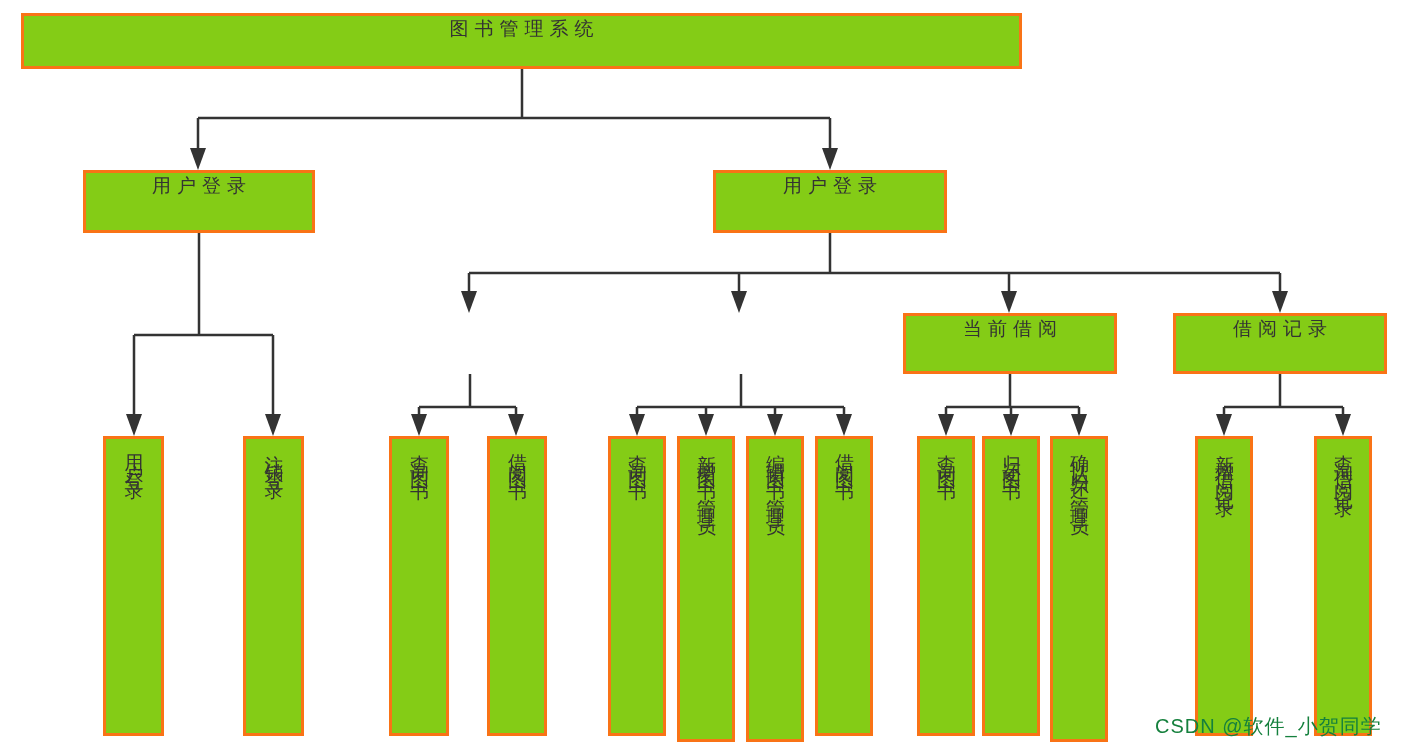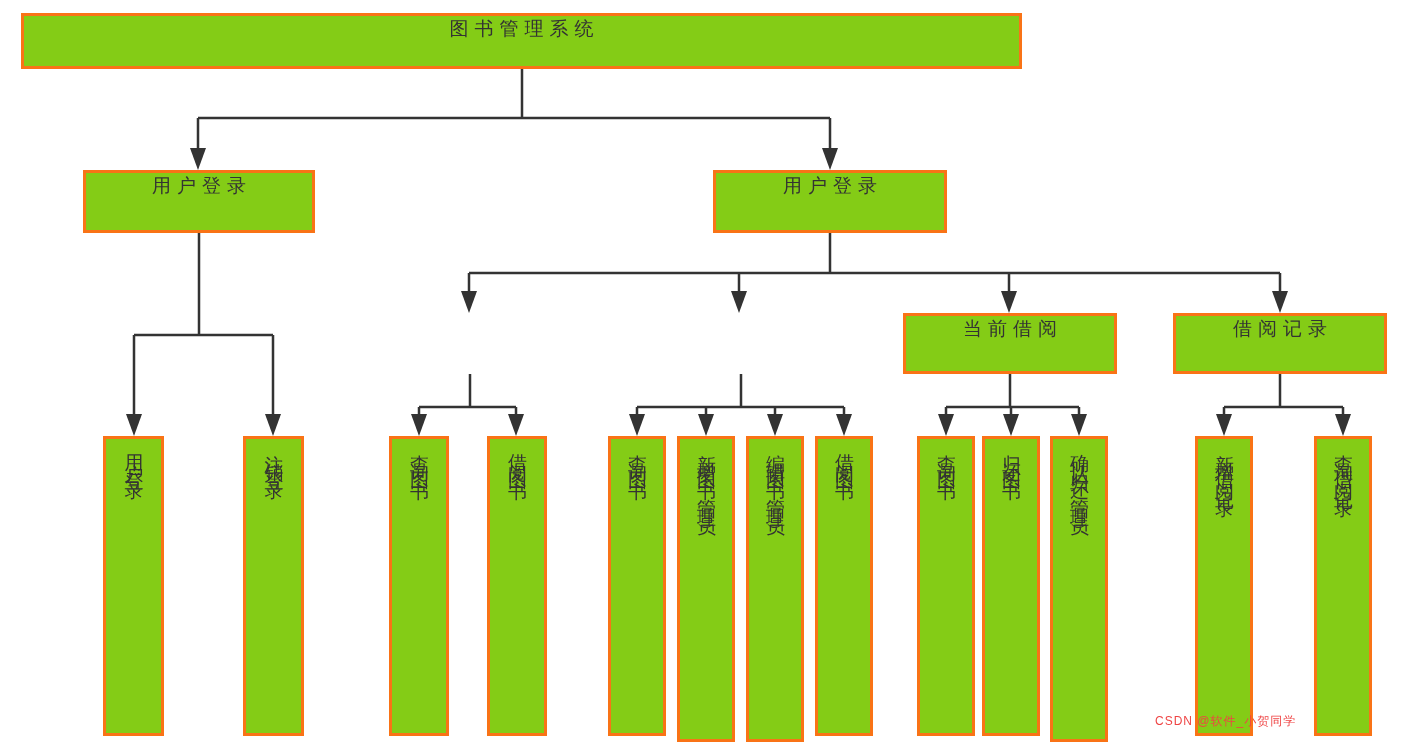--- a/index.html
+++ b/index.html
@@ -13,21 +13,21 @@
     border:3px solid #f97316; color:#333333; z-index:2;
     display:flex; justify-content:center;
   }
   .box.h span { font-size:19px; letter-spacing:6px; text-indent:6px; white-space:nowrap; }
   .box.v .vt {
     writing-mode:vertical-rl; text-orientation:mixed;
     font-size:19px; letter-spacing:9px; line-height:1.1; white-space:nowrap;
   }
   #watermark {
     position:absolute; left:1155px; top:713px; z-index:3;
-    font-size:12px; color:#ef4444; letter-spacing:1px; white-space:nowrap;
+    font-size:20px; color:#15803d; letter-spacing:1px; white-space:nowrap;
   }
 </style>
 </head>
 <body>
 
 <div id="stage">
 
   <svg id="wires" width="1405" height="747" viewBox="0 0 1405 747">
     <g stroke="#333333" stroke-width="2.5" fill="none">
       <path d="M522 69 V118 M198 118 H830 M198 118 V150 M830 118 V150"></path>

